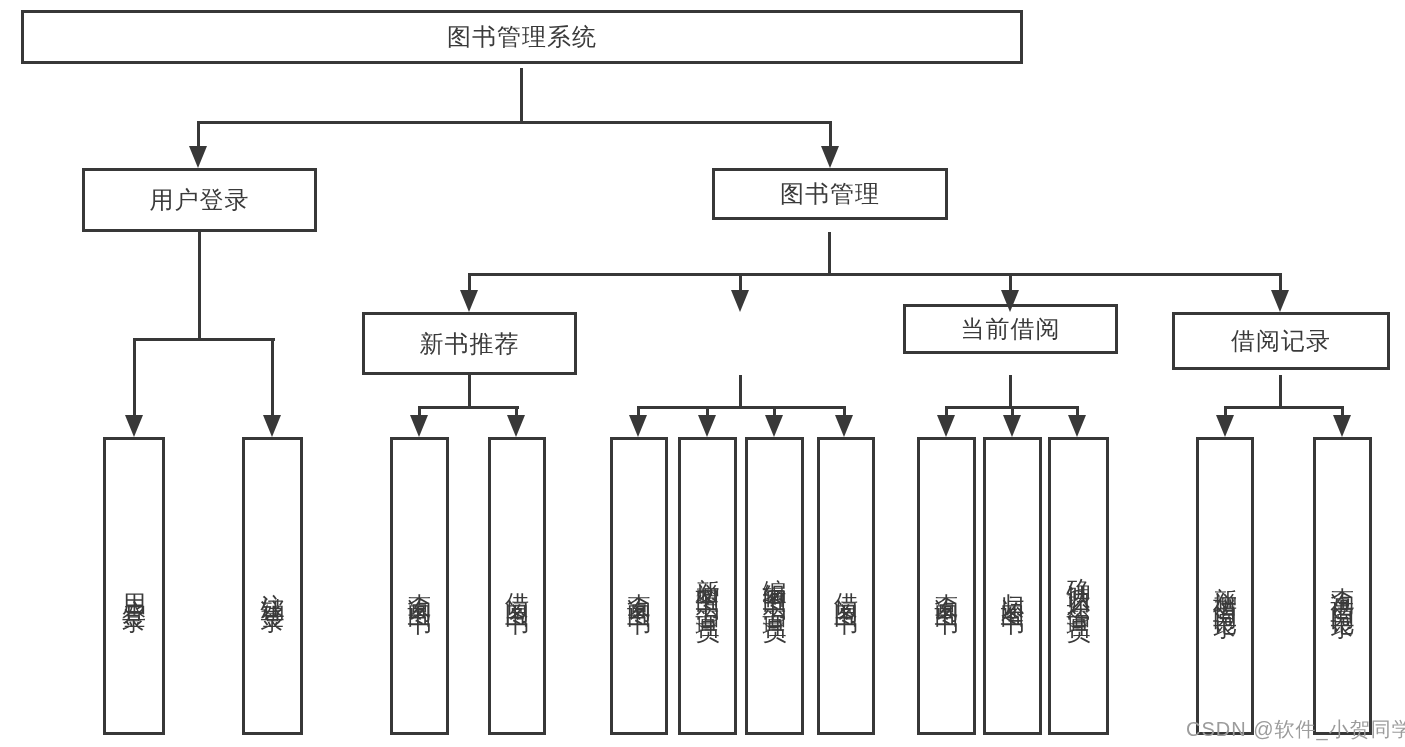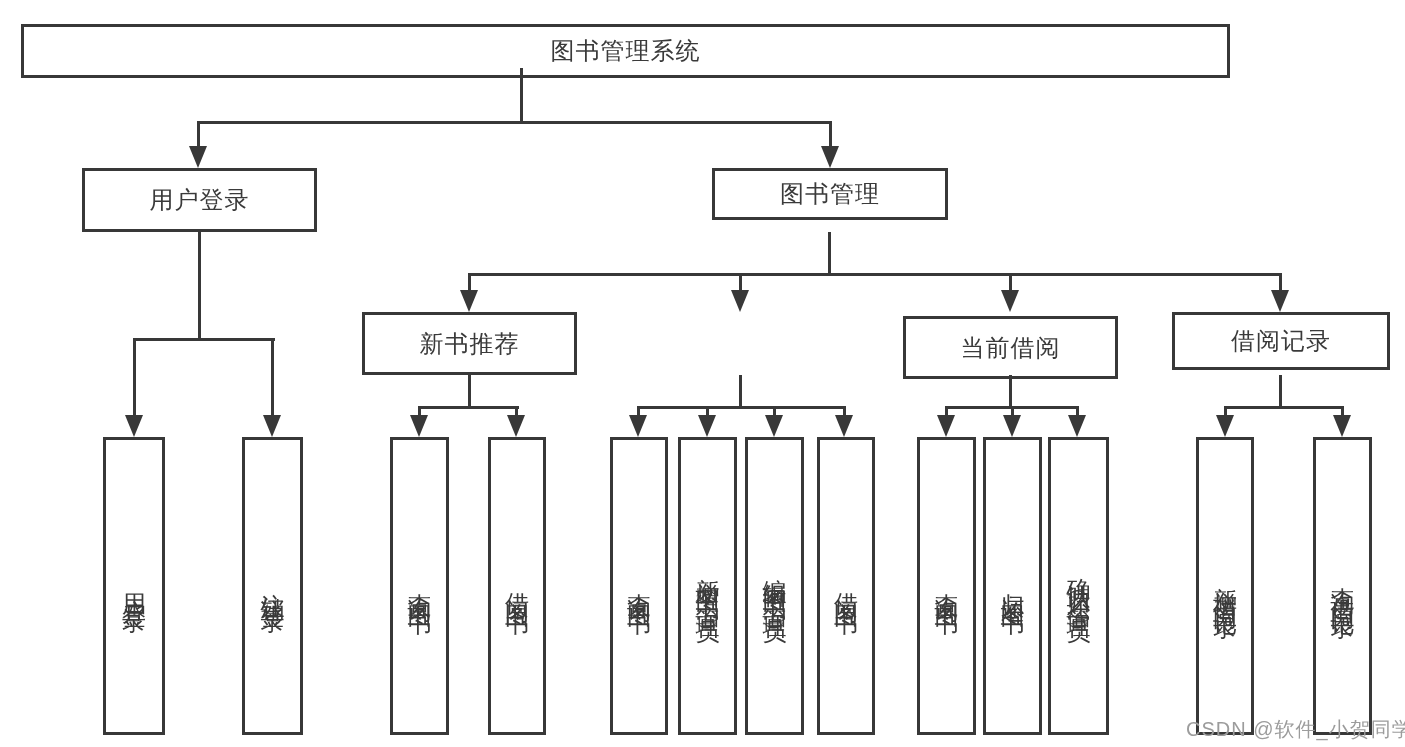--- a/index.html
+++ b/index.html
@@ -45,38 +45,38 @@
     font-size:20px;
     letter-spacing:1px;
     white-space:nowrap;
   }
 </style>
 </head>
 <body>
 
 <div id="stage">
 
-  <div class="box" style="left:21px;top:24px;width:1209px;height:54px">
+  <div class="box" style="left:21px;top:10px;width:1002px;height:54px">
     <span>图书管理系统</span>
   </div>
 
   <div class="box" style="left:82px;top:168px;width:235px;height:64px">
     <span>用户登录</span>
   </div>
 
   <div class="box" style="left:712px;top:168px;width:236px;height:52px">
     <span>图书管理</span>
   </div>
 
   <div class="box" style="left:362px;top:312px;width:215px;height:63px">
     <span>新书推荐</span>
   </div>
 
 
-  <div class="box" style="left:903px;top:316px;width:215px;height:63px">
+  <div class="box" style="left:903px;top:304px;width:215px;height:50px">
     <span>当前借阅</span>
   </div>
 
   <div class="box" style="left:1172px;top:312px;width:218px;height:58px">
     <span>借阅记录</span>
   </div>
 
   <div class="box vbox" style="left:103px;top:437px;width:62px;height:298px">
     <span class="vtext">用户登录</span>
   </div>

